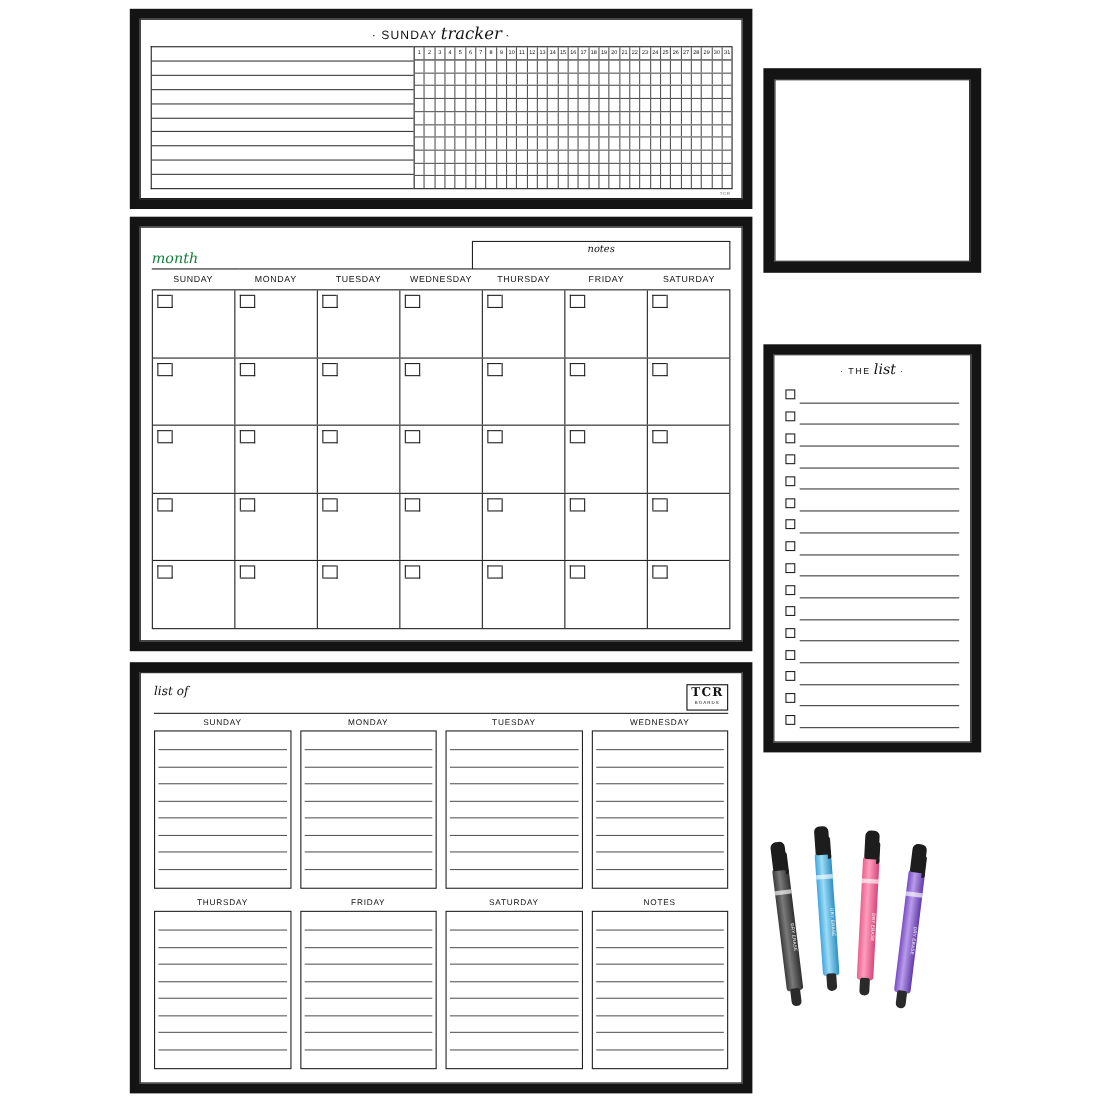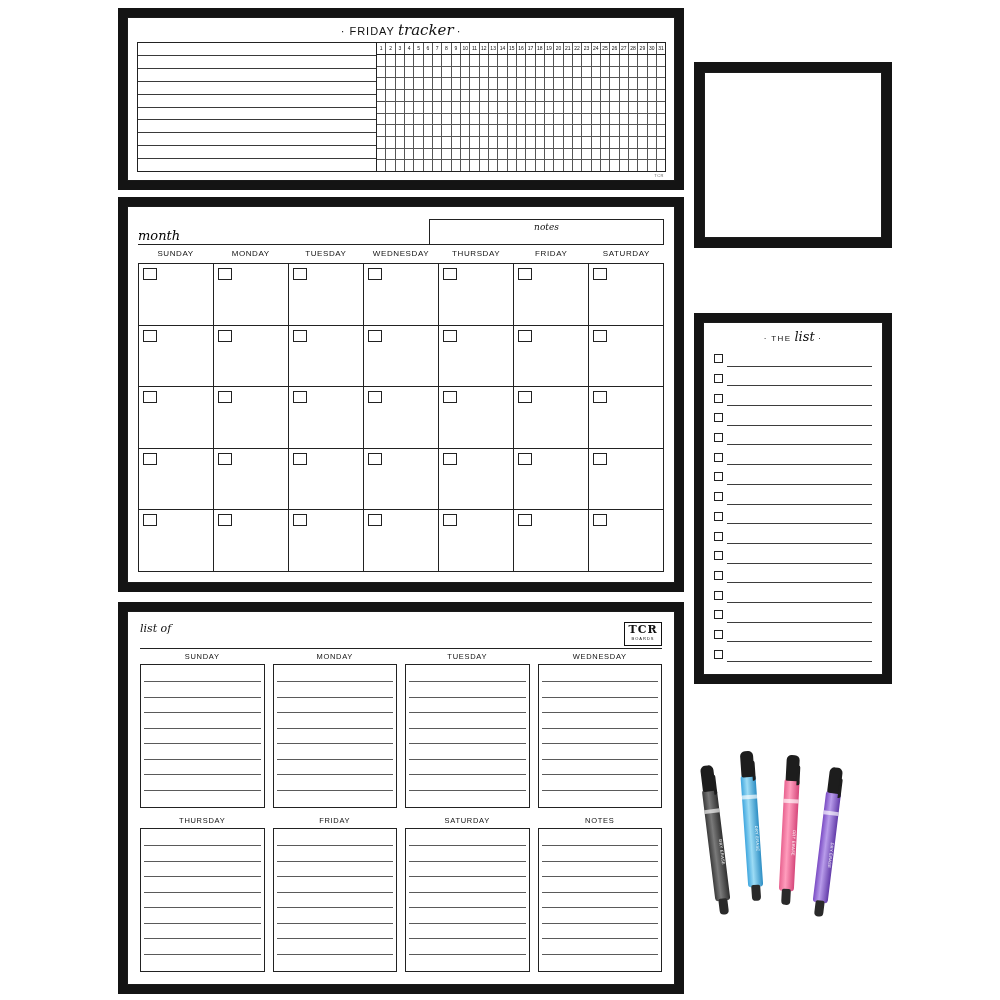--- a/index.html
+++ b/index.html
@@ -119,21 +119,21 @@
     display: flex;
     align-items: flex-end;
   }
   .month-label {
     font-family: "DejaVu Serif", serif;
     font-style: italic;
     font-size: 13px;
     padding-bottom: 1px;
     width: 80px;
     border-bottom: 1px solid #222;
-    color: #000000;
+    color: #15803d;
   }
   .month-spacer { flex: 1 1 auto; border-bottom: 1px solid #222; height: 100%; }
   .notes-box {
     width: 235px;
     height: 26px;
     border: 1px solid #222;
     font-family: "DejaVu Serif", serif;
     font-style: italic;
     font-size: 9px;
     text-align: center;
@@ -390,21 +390,21 @@
   #marker-pink .barrel { background: linear-gradient(90deg,#e8628f,#ff9dbd 40%,#d6467a); }
   #marker-purple { left: 120px; top: 22px; transform: rotate(7deg); }
   #marker-purple .barrel { background: linear-gradient(90deg,#7a4bc4,#b89cea 40%,#613aa8); }
 </style>
 </head>
 <body>
 
 <div class="board" id="habit-board">
   <div class="board-inner" id="habit-inner">
     <div class="habit-title">
-      <span>· FRIDAY</span><span class="script">tracker</span><span>·</span>
+      <span>· SUNDAY</span><span class="script">tracker</span><span>·</span>
     </div>
     <div class="habit-grid-wrap">
       <div class="habit-left" id="habit-left">
           <div class="hrow"></div>
           <div class="hrow"></div>
           <div class="hrow"></div>
           <div class="hrow"></div>
           <div class="hrow"></div>
           <div class="hrow"></div>
           <div class="hrow"></div>

